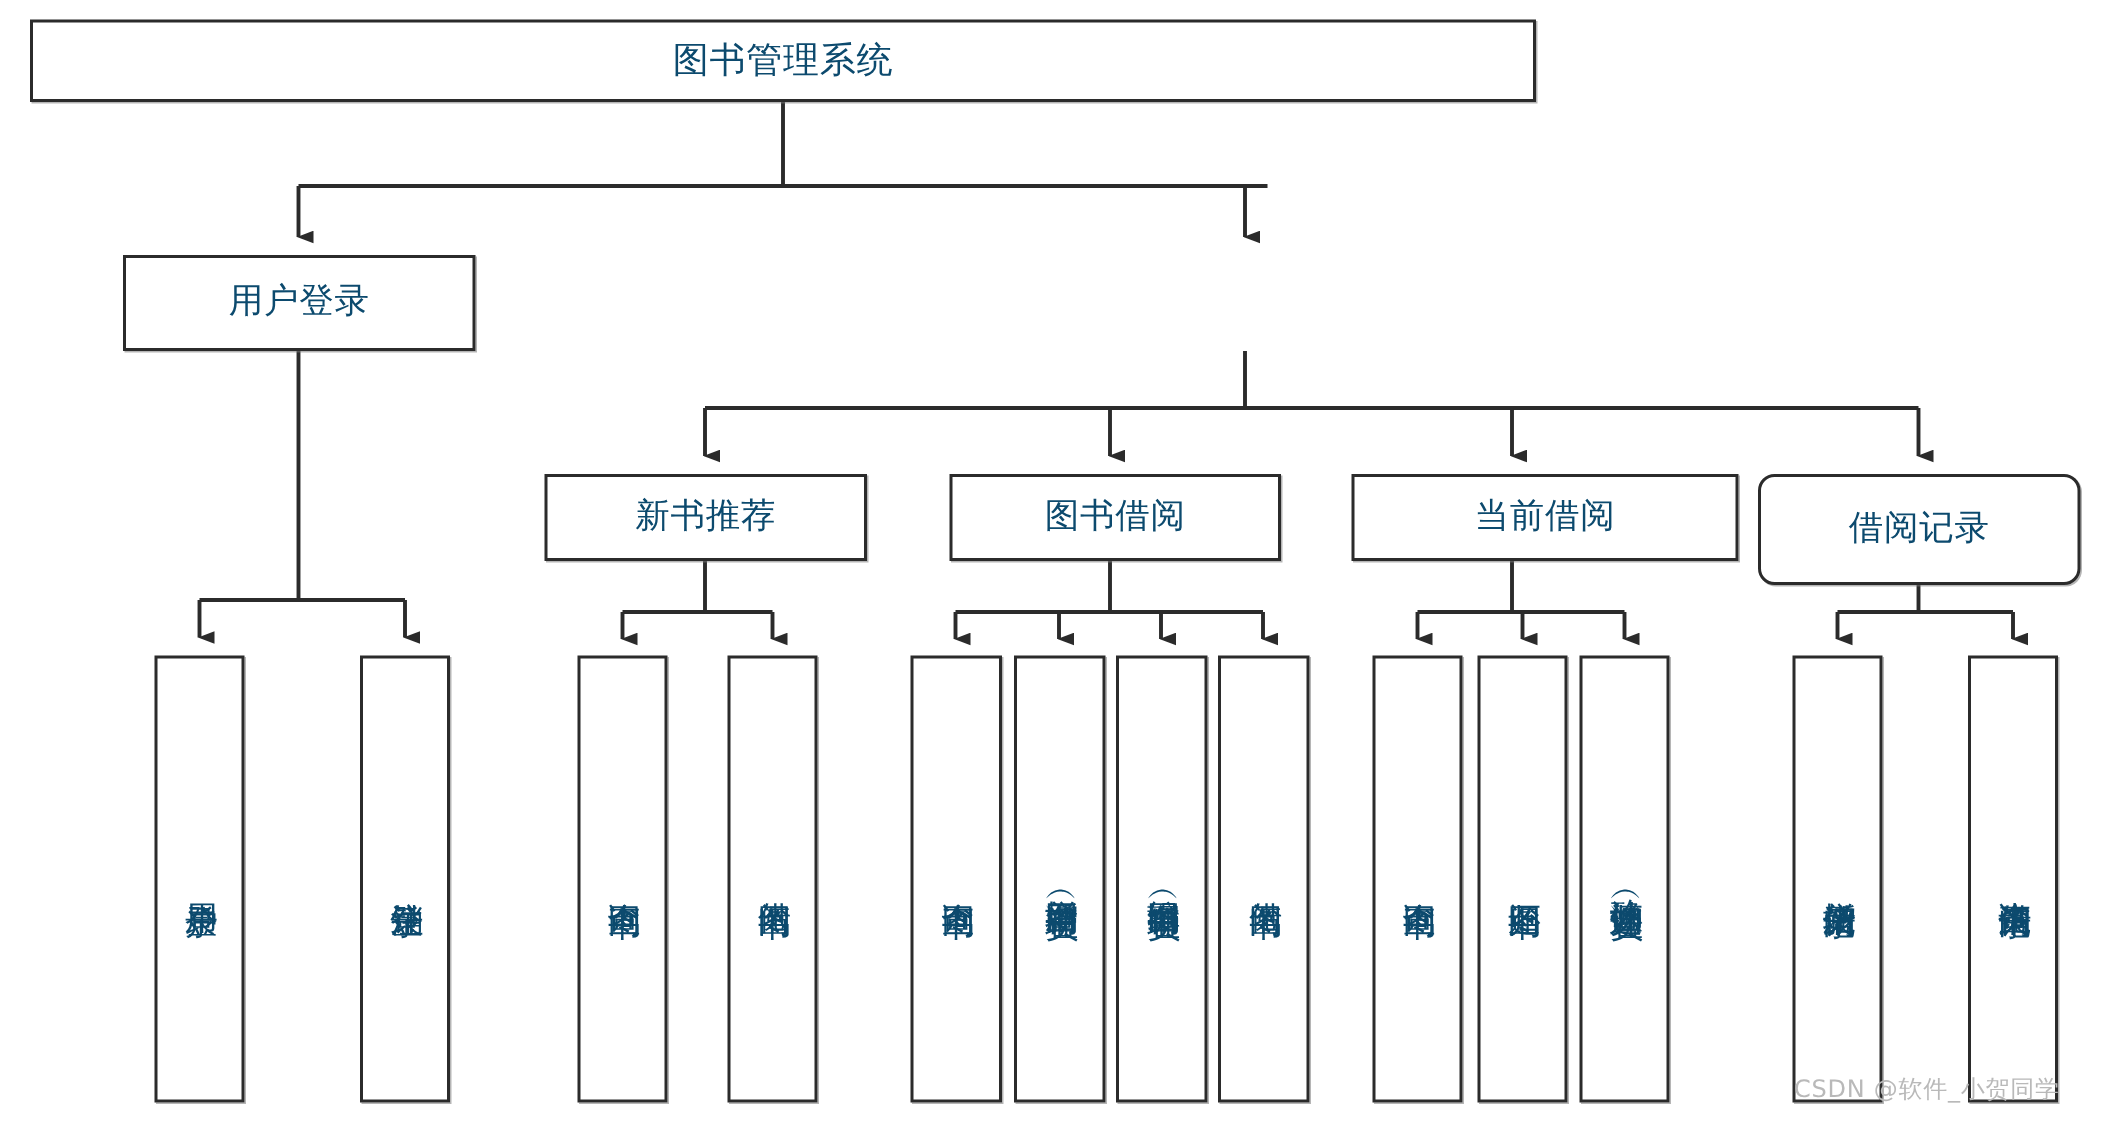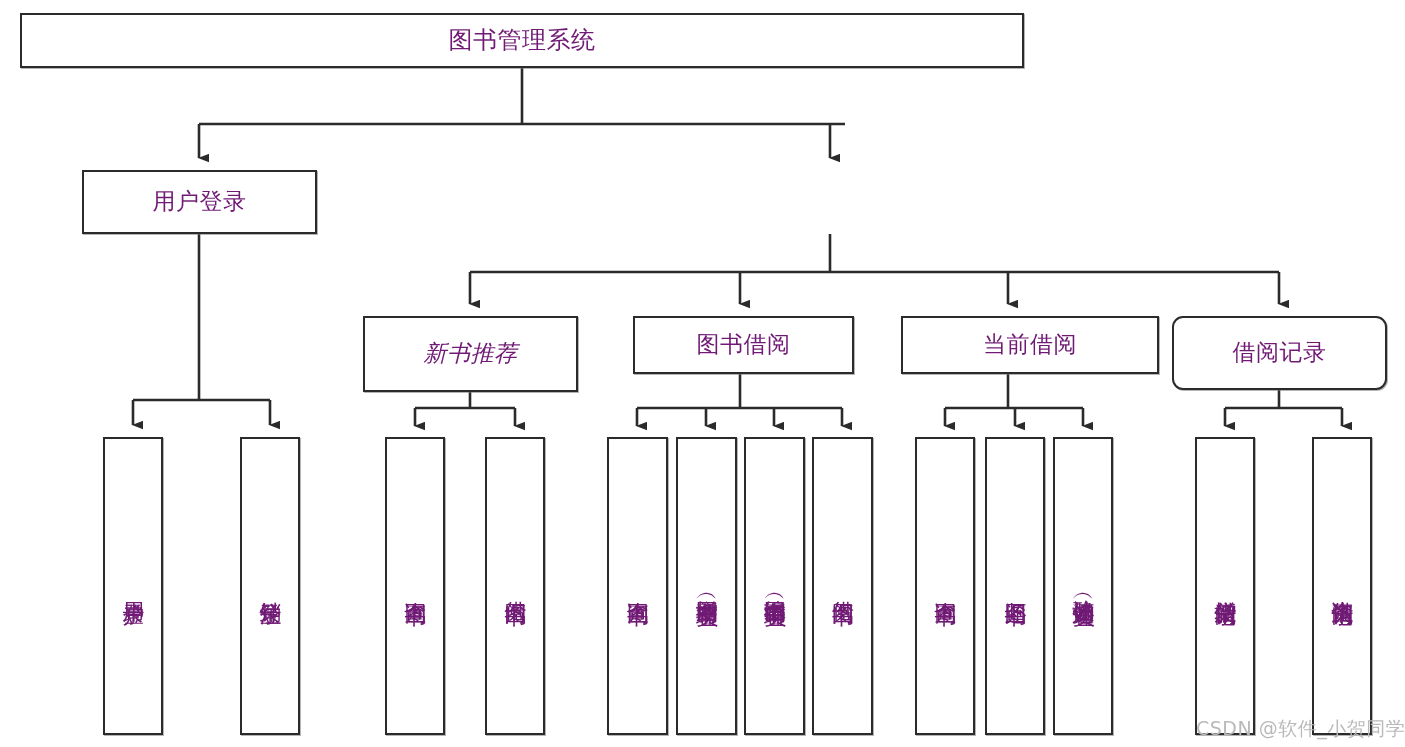--- a/index.html
+++ b/index.html
@@ -27,21 +27,21 @@
     pointer-events: none;
   }
   .node {
     position: absolute;
     box-sizing: border-box;
     border: 2px solid #2b2b2b;
     background: #ffffff;
     display: flex;
     align-items: center;
     justify-content: center;
-    color: #701a75;
+    color: #0c4a6e;
     box-shadow: 1px 1px 0 rgba(120,120,120,0.55);
   }
   .node .label {
     display: block;
     text-align: center;
     line-height: 1.18;
     letter-spacing: 0.5px;
   }
   .node.horizontal .label {
     writing-mode: horizontal-tb;
@@ -51,21 +51,21 @@
     writing-mode: vertical-rl;
     text-orientation: upright;
     font-size: 22px;
     line-height: 1.22;
     letter-spacing: 1px;
   }
   .node.root .label { font-size: 24px; }
   .watermark {
     position: absolute;
     color: #b9b9b9;
-    font-size: 19px;
+    font-size: 16px;
     letter-spacing: 0.5px;
     white-space: nowrap;
     font-family: "DejaVu Sans", "Liberation Sans", sans-serif;
   }
 </style>
 </head>
 <body>
 
 <div id="canvas">
 
@@ -121,21 +121,21 @@
   </svg>
 
   <div class="node root horizontal" style="left: 20px; top: 13px; width: 1004px; height: 55px;">
     <span class="label">图书管理系统</span>
   </div>
 
   <div class="node horizontal" style="left: 82px; top: 170px; width: 235px; height: 64px;">
     <span class="label">用户登录</span>
   </div>
 
-  <div class="node horizontal" style="left: 363px; top: 316px; width: 215px; height: 76px; font-style: italic;">
+  <div class="node horizontal" style="left: 363px; top: 316px; width: 215px; height: 58px;">
     <span class="label">新书推荐</span>
   </div>
   <div class="node horizontal" style="left: 633px; top: 316px; width: 221px; height: 58px;">
     <span class="label">图书借阅</span>
   </div>
   <div class="node horizontal" style="left: 901px; top: 316px; width: 258px; height: 58px;">
     <span class="label">当前借阅</span>
   </div>
   <div class="node horizontal" style="left: 1172px; top: 316px; width: 215px; height: 74px; border-radius: 11px;">
     <span class="label">借阅记录</span>

